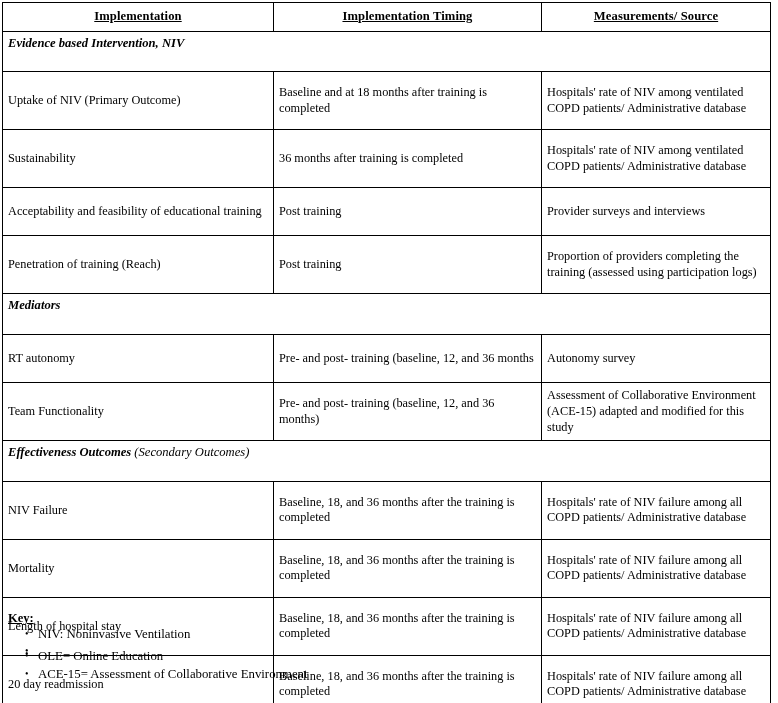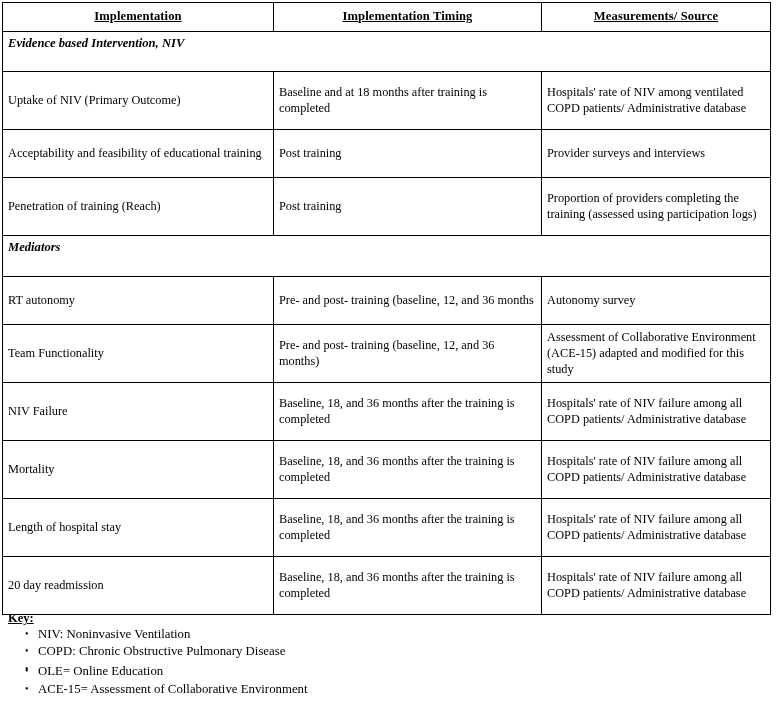--- a/index.html
+++ b/index.html
@@ -154,20 +154,31 @@
         <td>
             <span class="cell-text">Uptake of NIV (Primary Outcome)</span>
           </td>
         <td>
             <span class="cell-text">Baseline and at 18 months after training is completed</span>
           </td>
         <td>
             <span class="cell-text">Hospitals' rate of NIV among ventilated COPD patients/ Administrative database</span>
           </td>
       </tr>
+      <tr class="r-tall">
+        <td>
+            <span class="cell-text">Sustainability</span>
+          </td>
+        <td>
+            <span class="cell-text">36 months after training is completed</span>
+          </td>
+        <td>
+            <span class="cell-text">Hospitals' rate of NIV among ventilated COPD patients/ Administrative database</span>
+          </td>
+      </tr>
 
       <tr class="r-med">
         <td>
             <span class="cell-text">Acceptability and feasibility of educational training</span>
           </td>
         <td>
             <span class="cell-text">Post training</span>
           </td>
         <td>
             <span class="cell-text">Provider surveys and interviews</span>
@@ -204,20 +215,23 @@
             <span class="cell-text">Team Functionality</span>
           </td>
         <td>
             <span class="cell-text">Pre- and post- training (baseline, 12, and 36 months)</span>
           </td>
         <td>
             <span class="cell-text">Assessment of Collaborative Environment (ACE-15) adapted and modified for this study</span>
           </td>
       </tr>
 
+      <tr class="section-row">
+        <td colspan="3"><span class="sec-main">Effectiveness Outcomes</span> <span class="sec-sub">(Secondary Outcomes)</span></td>
+      </tr>
       <tr class="r-tall">
         <td>
             <span class="cell-text">NIV Failure</span>
           </td>
         <td>
             <span class="cell-text">Baseline, 18, and 36 months after the training is completed</span>
           </td>
         <td>
             <span class="cell-text">Hospitals' rate of NIV failure among all COPD patients/ Administrative database</span>
           </td>
@@ -256,20 +270,20 @@
           </td>
       </tr>
 
     </tbody>
   </table>
 
   <div class="key-block">
     <span class="key-title">Key:</span>
     <ul class="key-list">
       <li><span class="bullet">•</span><span>NIV: Noninvasive Ventilation</span></li>
-      <li><span class="bullet">•</span><span>COPD: Chronic Obstructive Pulmonary Disease</span></li>
+      <li><span class="bullet">•</span></li>
       <li><span class="bullet">•</span></li>
       <li><span class="bullet">•</span><span>OLE= Online Education</span></li>
       <li><span class="bullet">•</span><span>ACE-15= Assessment of Collaborative Environment</span></li>
     </ul>
   </div>
 
 </div>
 
 </body></html>

